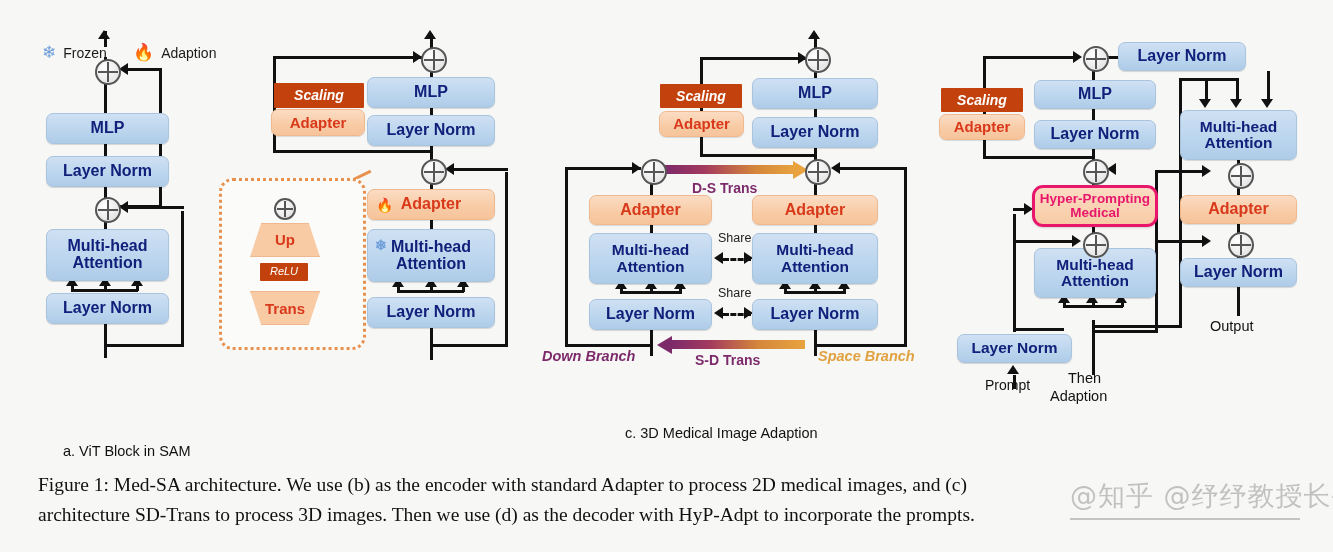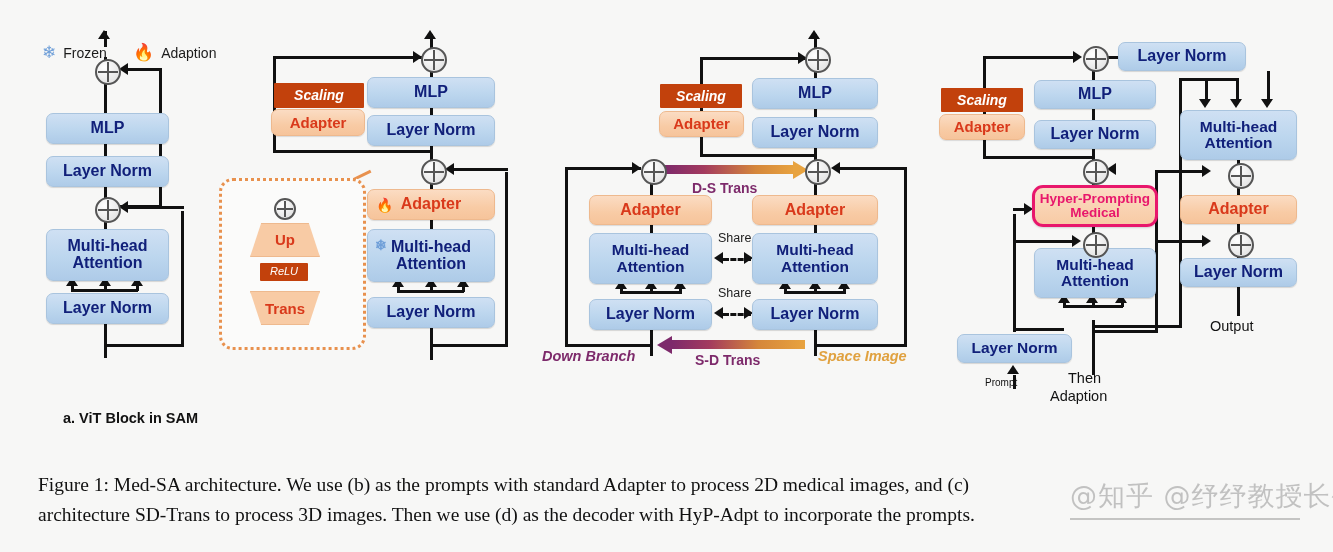--- a/index.html
+++ b/index.html
@@ -205,21 +205,21 @@
   <div class="ln lnv" style="left:181px;top:211px;height:136px;"></div>
   <div class="ln lnh" style="left:128px;top:206px;width:56px;"></div>
   <div class="ah ah-left" style="left:119px;top:201px;"></div>
 
   <div class="ln lnh" style="left:104px;top:203px;width:0px;"></div>
   <div class="ln lnh" style="left:104px;top:205px;width:58px;"></div>
   <div class="ln lnv" style="left:159px;top:69px;height:138px;"></div>
   <div class="ln lnh" style="left:128px;top:68px;width:34px;"></div>
   <div class="ah ah-left" style="left:119px;top:63px;"></div>
 
-  <div class="caption" style="left:63px;top:410px;font-weight:bold;">a. ViT Block in SAM</div>
+  <div class="caption" style="left:63px;top:443px;">a. ViT Block in SAM</div>
 
   <div class="ah ah-up" style="left:424px;top:30px;"></div>
   <div class="ln lnv" style="left:430px;top:34px;height:24px;"></div>
   <div class="plus" style="left:421px;top:47px;"></div>
 
   <div class="ln lnv" style="left:430px;top:69px;height:8px;"></div>
   <div class="box blue" style="left:367px;top:77px;width:128px;height:31px;font-size:16px;">MLP</div>
   <div class="ln lnv" style="left:430px;top:108px;height:7px;"></div>
   <div class="box blue" style="left:367px;top:115px;width:128px;height:31px;font-size:16px;">Layer Norm</div>
   <div class="ln lnv" style="left:430px;top:146px;height:25px;"></div>
@@ -363,22 +363,23 @@
   <div class="ln lnv" style="left:565px;top:167px;height:180px;"></div>
   <div class="ln lnh" style="left:565px;top:167px;width:76px;"></div>
   <div class="ah ah-right" style="left:632px;top:162px;"></div>
 
   <div class="ln lnh" style="left:814px;top:344px;width:93px;"></div>
   <div class="ln lnv" style="left:904px;top:167px;height:180px;"></div>
   <div class="ln lnh" style="left:840px;top:167px;width:67px;"></div>
   <div class="ah ah-left" style="left:831px;top:162px;"></div>
 
   <div class="branch-label purple" style="left:542px;top:348px;font-size:14.5px;">Down Branch</div>
-  <div class="branch-label orange" style="left:818px;top:348px;font-size:14.5px;">Space Image</div>
-
+  <div class="branch-label orange" style="left:818px;top:348px;font-size:14.5px;">Space Branch</div>
+
+  <div class="caption" style="left:625px;top:425px;">c. 3D Medical Image Adaption</div>
 
   <div class="box blue" style="left:1118px;top:42px;width:128px;height:29px;font-size:16px;">Layer Norm</div>
 
   <div class="plus" style="left:1083px;top:46px;"></div>
   <div class="ln lnh" style="left:1105px;top:56px;width:16px;"></div>
 
   <div class="ln lnh" style="left:983px;top:56px;width:94px;"></div>
   <div class="ah ah-right" style="left:1073px;top:51px;"></div>
   <div class="ln lnv" style="left:983px;top:56px;height:103px;"></div>
   <div class="ln lnh" style="left:983px;top:156px;width:110px;"></div>
@@ -412,21 +413,21 @@
   <div class="ln lnv" style="left:1063px;top:300px;height:7px;"></div>
   <div class="ln lnv" style="left:1092px;top:300px;height:7px;"></div>
   <div class="ln lnv" style="left:1121px;top:300px;height:7px;"></div>
   <div class="ah ah-up" style="left:1058px;top:294px;"></div>
   <div class="ah ah-up" style="left:1086px;top:294px;"></div>
   <div class="ah ah-up" style="left:1115px;top:294px;"></div>
 
   <div class="box blue" style="left:957px;top:334px;width:115px;height:29px;font-size:15.5px;">Layer Norm</div>
   <div class="ln lnv" style="left:1013px;top:375px;height:14px;"></div>
   <div class="ah ah-up" style="left:1007px;top:365px;"></div>
-  <div class="caption plain" style="left:985px;top:377px;font-size:10px;">Prompt</div>
+  <div class="caption plain" style="left:985px;top:377px;font-size:14px;">Prompt</div>
 
   <div class="ln lnh" style="left:1013px;top:328px;width:51px;"></div>
   <div class="ln lnv" style="left:1013px;top:214px;height:118px;"></div>
   <div class="ln lnh" style="left:1013px;top:208px;width:16px;"></div>
   <div class="ah ah-right" style="left:1024px;top:203px;"></div>
   <div class="ln lnh" style="left:1013px;top:240px;width:65px;"></div>
   <div class="ah ah-right" style="left:1072px;top:235px;"></div>
 
   <div class="ln lnv" style="left:1092px;top:320px;height:55px;"></div>
   <div class="caption plain" style="left:1068px;top:370px;font-size:14.5px;">Then</div>
@@ -465,21 +466,21 @@
   <div class="ln lnv" style="left:1179px;top:78px;height:0px;"></div>
 
   <div class="ln lnv" style="left:1205px;top:78px;height:25px;"></div>
   <div class="ah ah-down" style="left:1199px;top:99px;"></div>
 
   <div class="ln lnv" style="left:1179px;top:78px;height:250px;"></div>
   <div class="ln lnh" style="left:1092px;top:325px;width:90px;"></div>
 
 
   <div id="figtext">
-    <span class="ln2">Figure 1: Med-SA architecture. We use (b) as the prompts with standard Adapter to process 2D medical images, and (c)</span>
+    <span class="ln2">Figure 1: Med-SA architecture. We use (b) as the encoder with standard Adapter to process 2D medical images, and (c)</span>
     <span class="ln2">architecture SD-Trans to process 3D images. Then we use (d) as the decoder with HyP-Adpt to incorporate the prompts.</span>
   </div>
 
   <div id="watermark">
     <span>@知乎 @纾纾教授长生</span>
     <span class="wline"></span>
   </div>
 
 </div>
 

